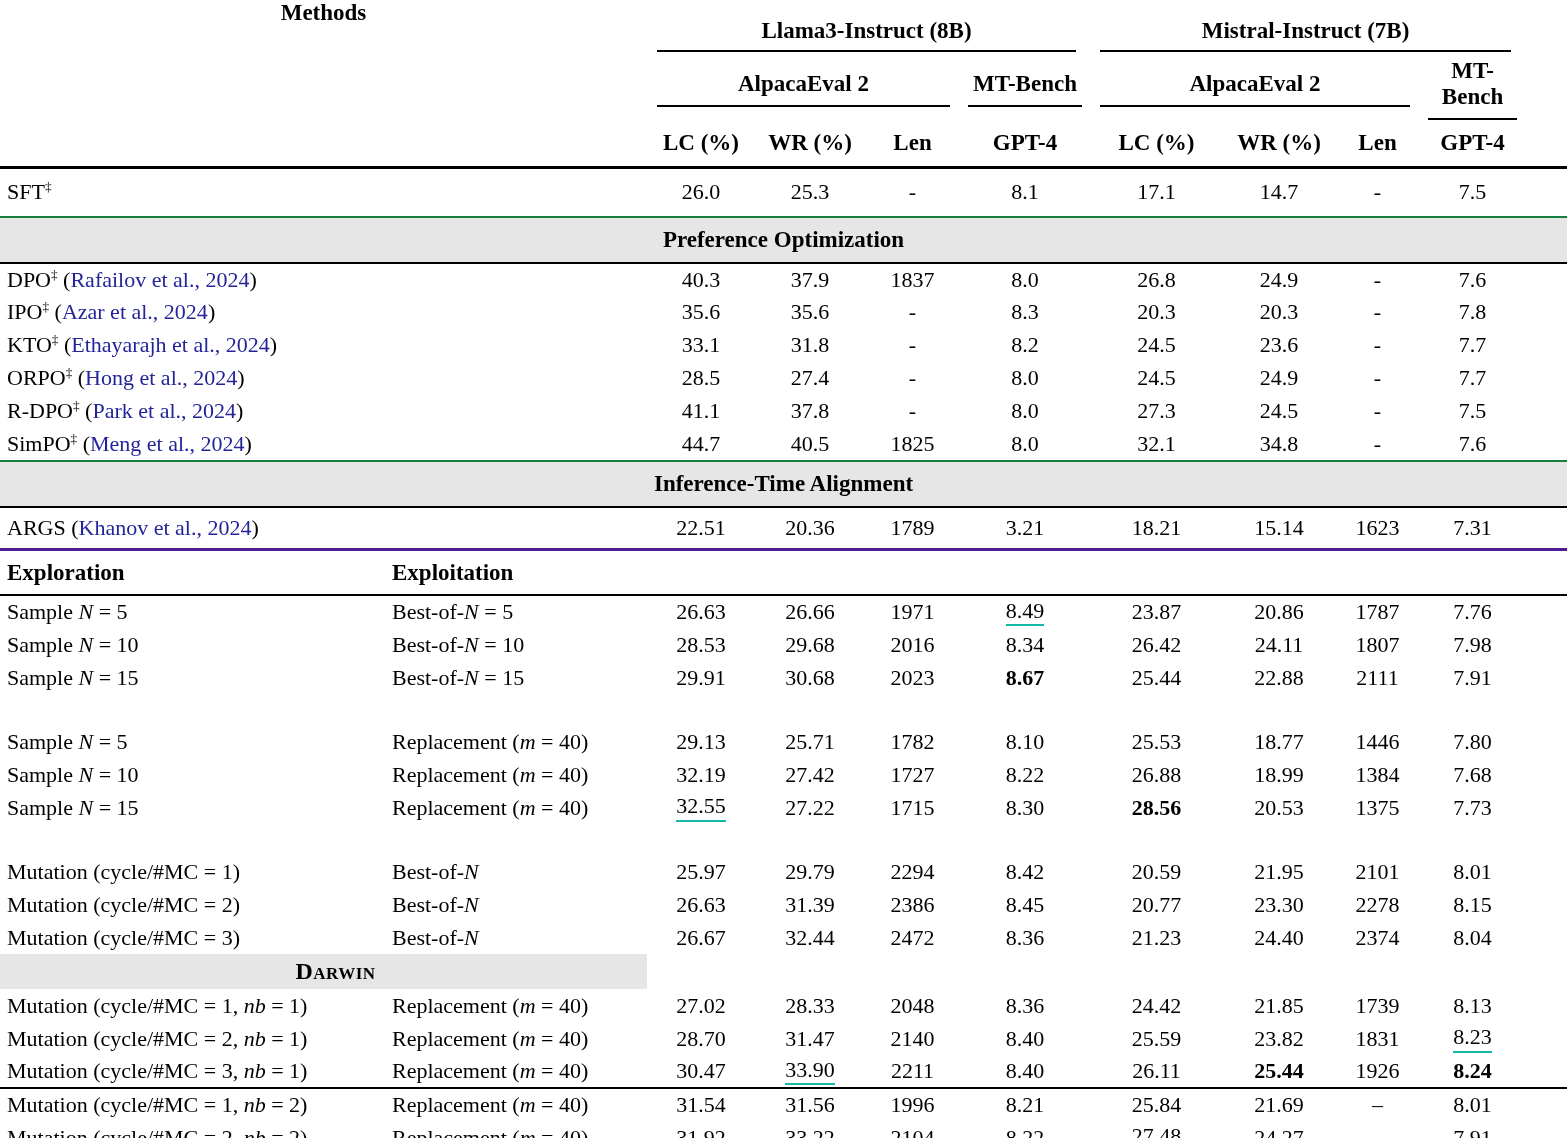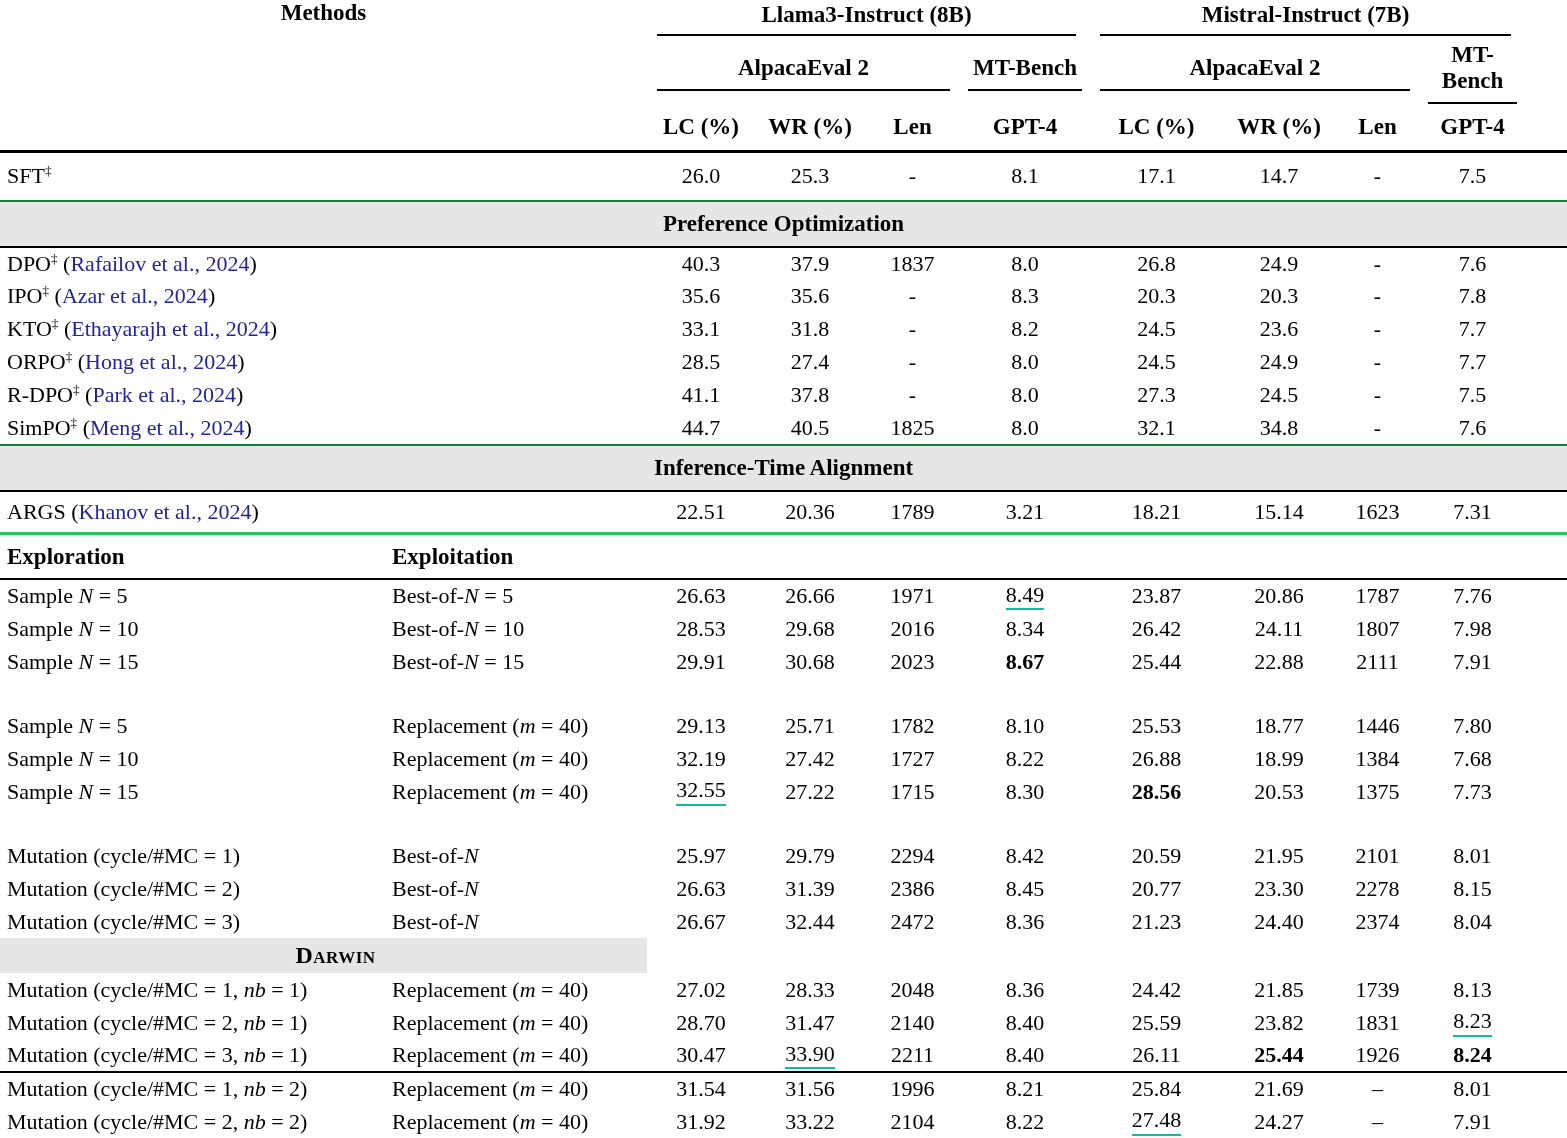--- a/index.html
+++ b/index.html
@@ -8,41 +8,41 @@
     font-family:"Liberation Serif","DejaVu Serif",serif;
     color:#000;font-size:22px;
   }
   table{border-collapse:collapse;table-layout:fixed;width:1567px;}
   th,td{padding:0;margin:0;font-weight:normal;vertical-align:middle;}
   
   thead th{font-weight:bold;text-align:center;}
   th.methods{vertical-align:middle;font-size:23px;border-bottom:3px solid #000;margin-left:39px;}
   tr.grp-row th{height:34px;vertical-align:top;}
   .grp{display:block;text-align:center;font-size:23px;
-       border-bottom:2px solid #000;padding:2px 0 6px 0;margin:0 14px 0 10px;}
+       border-bottom:2px solid #000;padding:2px 0 6px 0;margin:16px 14px 0 10px;}
   tr.sub-row th{height:42px;vertical-align:middle;}
   .sub{display:block;text-align:center;font-size:23px;
        border-bottom:2px solid #000;padding:6px 0 8px 0;margin:4px 10px;}
   .sub.narrow{margin:0 8px;}
   tr.cols-row th{height:46px;font-size:23px;border-bottom:3px solid #000;}
   
   tr.cols-row th:last-child, tr.data td:last-child, tr.grp-row th:last-child,
   tr.sub-row th:last-child{padding-right:42px;}
   
   tr.data{height:33px;}
   tr.data.tall{height:49px;}
   tr.data.tall2{height:43px;}
   td.method{text-align:left;padding-left:7px;white-space:nowrap;}
   td.num{text-align:center;}
   tr.band td{background:var(--band-bg,#e6e6e6);border-top:2px solid #15803d;border-bottom:2px solid #000;
              font-weight:bold;text-align:center;height:44px;font-size:23px;}
   tr.band2{height:35px;}
   tr.band2 td.band2-cell{background:var(--band-bg,#e6e6e6);font-weight:bold;text-align:center;
              font-variant:small-caps;font-size:24px;letter-spacing:.5px;padding-left:24px;}
-  tr.subhead td{border-top:3px solid #22c55e;border-bottom:2px solid #000;height:43px;
+  tr.subhead td{border-top:3px solid #4c1d95;border-bottom:2px solid #000;height:43px;
              font-weight:bold;text-align:left;padding-left:7px;font-size:23px;}
   tr.spacer{height:31px;}
   tr.rule-above-medium td{border-top:2px solid #000;}
   
   sup{font-size:60%;line-height:0;}
   .it{font-style:italic;}
   .cite{color:var(--cite,#24249a);}
   .u-val{display:inline-block;border-bottom:2px solid #14b8a6;padding-bottom:1px;line-height:1.1;font-family:Liberation Serif, serif;}
   .b-val{font-weight:bold;}
 </style>

